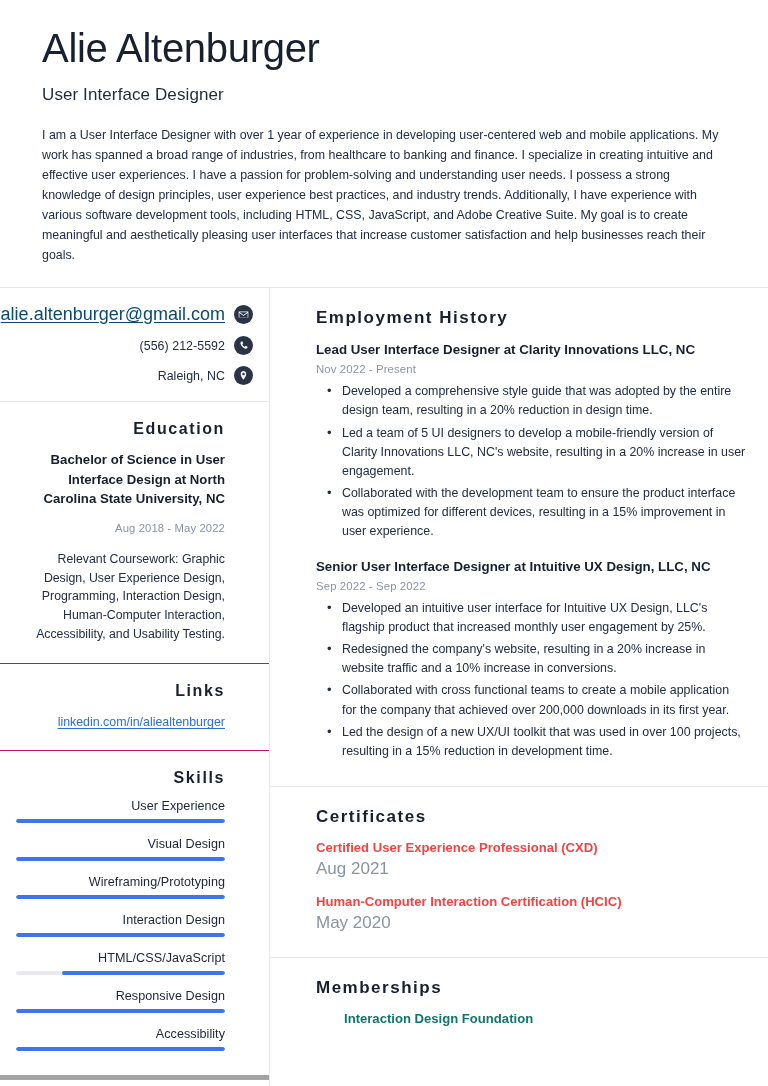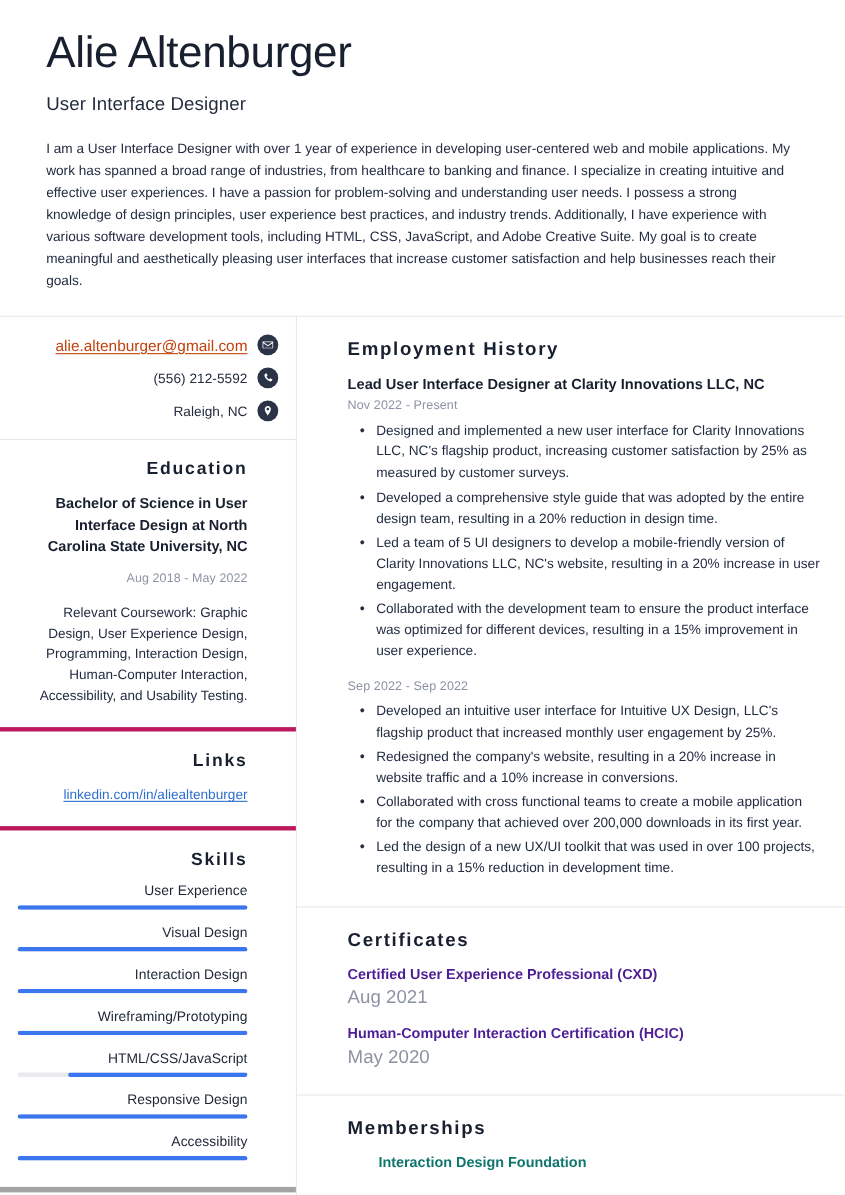--- a/index.html
+++ b/index.html
@@ -63,21 +63,21 @@
   }
 
   .col-right {
     flex: 1 1 auto;
     min-width: 0;
   }
 
   
   .block {
     padding: 18px 44px 20px 16px;
-    border-bottom: 4px solid #be185d;
+    border-bottom: 1px solid #be185d;
     text-align: right;
   }
   .block:last-child { border-bottom: 5px solid #a3a3a3; }
 
   .block-right {
     padding: 20px 22px 22px 46px;
     border-bottom: 1px solid #e6e8ec;
     text-align: left;
   }
   .block-right:last-child { border-bottom: none; }
@@ -97,22 +97,22 @@
   }
   .contact-row:last-child { margin-bottom: 2px; }
 
   .contact-text {
     font-size: 12.4px;
     color: #222c3e;
     letter-spacing: 0.05px;
   }
 
   .contact-link {
-    font-size: 14px;
-    color: #c2410c;
+    font-size: 18px;
+    color: #0c4a6e;
     text-decoration: underline;
     text-underline-offset: 2px;
   }
 
   .ico {
     width: 19px;
     height: 19px;
     flex: 0 0 19px;
     border-radius: 50%;
     background: #2b3347;
@@ -236,21 +236,21 @@
     color: #232d42;
     font-size: 13px;
   }
 
   .cert { margin-bottom: 15px; }
   .cert:last-child { margin-bottom: 2px; }
 
   .cert-name {
     font-size: 13.1px;
     font-weight: 700;
-    color: #4c1d95;
+    color: #ef4444;
   }
 
   .cert-date {
     font-size: 17px;
     color: #8b93a3;
     margin-top: 4px;
   }
 
   .member {
     font-size: 13.1px;
@@ -322,27 +322,27 @@
               <div class="skill-fill" style="width: 100%;"></div>
             </div>
           </div>
           <div class="skill">
             <div class="skill-name">Visual Design</div>
             <div class="skill-bar">
               <div class="skill-fill" style="width: 100%;"></div>
             </div>
           </div>
           <div class="skill">
+            <div class="skill-name">Wireframing/Prototyping</div>
+            <div class="skill-bar">
+              <div class="skill-fill" style="width: 100%;"></div>
+            </div>
+          </div>
+          <div class="skill">
             <div class="skill-name">Interaction Design</div>
-            <div class="skill-bar">
-              <div class="skill-fill" style="width: 100%;"></div>
-            </div>
-          </div>
-          <div class="skill">
-            <div class="skill-name">Wireframing/Prototyping</div>
             <div class="skill-bar">
               <div class="skill-fill" style="width: 100%;"></div>
             </div>
           </div>
           <div class="skill">
             <div class="skill-name">HTML/CSS/JavaScript</div>
             <div class="skill-bar">
               <div class="skill-fill" style="width: 78%;"></div>
             </div>
           </div>
@@ -365,27 +365,27 @@
 
   <div class="col-right">
 
     <div class="block-right">
       <div class="main-heading">Employment History</div>
       <div id="jobs-list">
           <div class="job">
             <div class="job-name">Lead User Interface Designer at Clarity Innovations LLC, NC</div>
             <div class="job-date">Nov 2022 - Present</div>
             <ul class="bullets">
-              <li>Designed and implemented a new user interface for Clarity Innovations LLC, NC's flagship product, increasing customer satisfaction by 25% as measured by customer surveys.</li>
               <li>Developed a comprehensive style guide that was adopted by the entire design team, resulting in a 20% reduction in design time.</li>
               <li>Led a team of 5 UI designers to develop a mobile-friendly version of Clarity Innovations LLC, NC's website, resulting in a 20% increase in user engagement.</li>
               <li>Collaborated with the development team to ensure the product interface was optimized for different devices, resulting in a 15% improvement in user experience.</li>
             </ul>
           </div>
           <div class="job">
+            <div class="job-name">Senior User Interface Designer at Intuitive UX Design, LLC, NC</div>
             <div class="job-date">Sep 2022 - Sep 2022</div>
             <ul class="bullets">
               <li>Developed an intuitive user interface for Intuitive UX Design, LLC's flagship product that increased monthly user engagement by 25%.</li>
               <li>Redesigned the company's website, resulting in a 20% increase in website traffic and a 10% increase in conversions.</li>
               <li>Collaborated with cross functional teams to create a mobile application for the company that achieved over 200,000 downloads in its first year.</li>
               <li>Led the design of a new UX/UI toolkit that was used in over 100 projects, resulting in a 15% reduction in development time.</li>
             </ul>
           </div>
         </div>
     </div>

